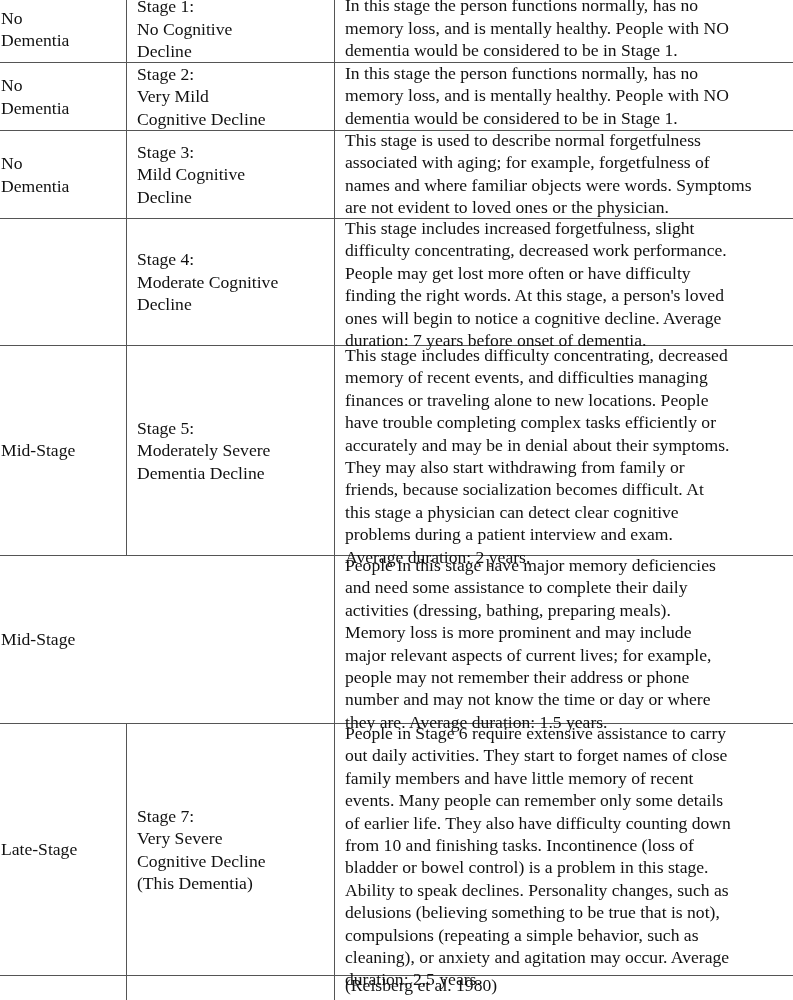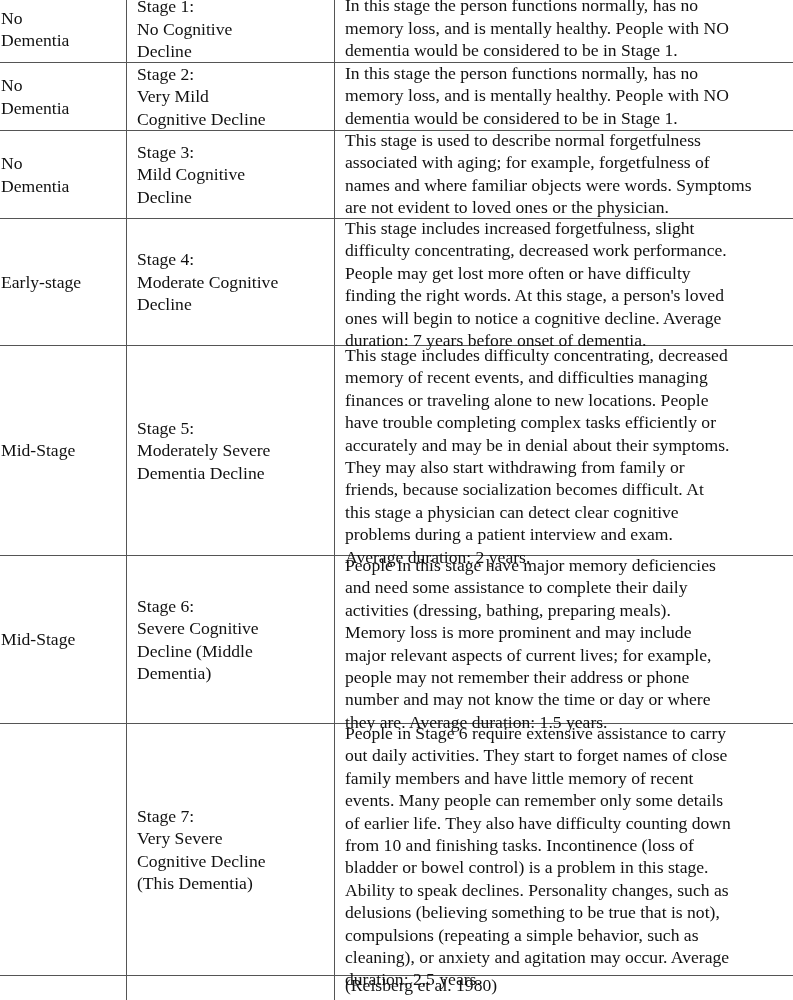--- a/index.html
+++ b/index.html
@@ -65,23 +65,20 @@
       </div>
     <div class="cell c3">
         <span class="t">This stage is used to describe normal forgetfulness
 associated with aging; for example, forgetfulness of
 names and where familiar objects were words. Symptoms
 are not evident to loved ones or the physician.</span>
       </div>
   </div>
 
   <div class="row" style="top:219px;height:127px;">
-    <div class="cell c1">
-        <span class="t">Early-stage</span>
-      </div>
     <div class="cell c2">
         <span class="t">Stage 4:
 Moderate Cognitive
 Decline</span>
       </div>
     <div class="cell c3">
         <span class="t">This stage includes increased forgetfulness, slight
 difficulty concentrating, decreased work performance.
 People may get lost more often or have difficulty
 finding the right words. At this stage, a person's loved
@@ -110,39 +107,36 @@
 this stage a physician can detect clear cognitive
 problems during a patient interview and exam.
 Average duration: 2 years.</span>
       </div>
   </div>
 
   <div class="row" style="top:556px;height:168px;">
     <div class="cell c1">
         <span class="t">Mid-Stage</span>
       </div>
-    <div class="cell c2">
-        <span class="t">Stage 6:
-Severe Cognitive
-Decline (Middle
-Dementia)</span>
-      </div>
     <div class="cell c3">
         <span class="t">People in this stage have major memory deficiencies
 and need some assistance to complete their daily
 activities (dressing, bathing, preparing meals).
 Memory loss is more prominent and may include
 major relevant aspects of current lives; for example,
 people may not remember their address or phone
 number and may not know the time or day or where
 they are. Average duration: 1.5 years.</span>
       </div>
   </div>
 
   <div class="row" style="top:724px;height:252px;">
+    <div class="cell c1">
+        <span class="t">Late-Stage</span>
+      </div>
     <div class="cell c2">
         <span class="t">Stage 7:
 Very Severe
 Cognitive Decline
 (This Dementia)</span>
       </div>
     <div class="cell c3">
         <span class="t">People in Stage 6 require extensive assistance to carry
 out daily activities. They start to forget names of close
 family members and have little memory of recent

